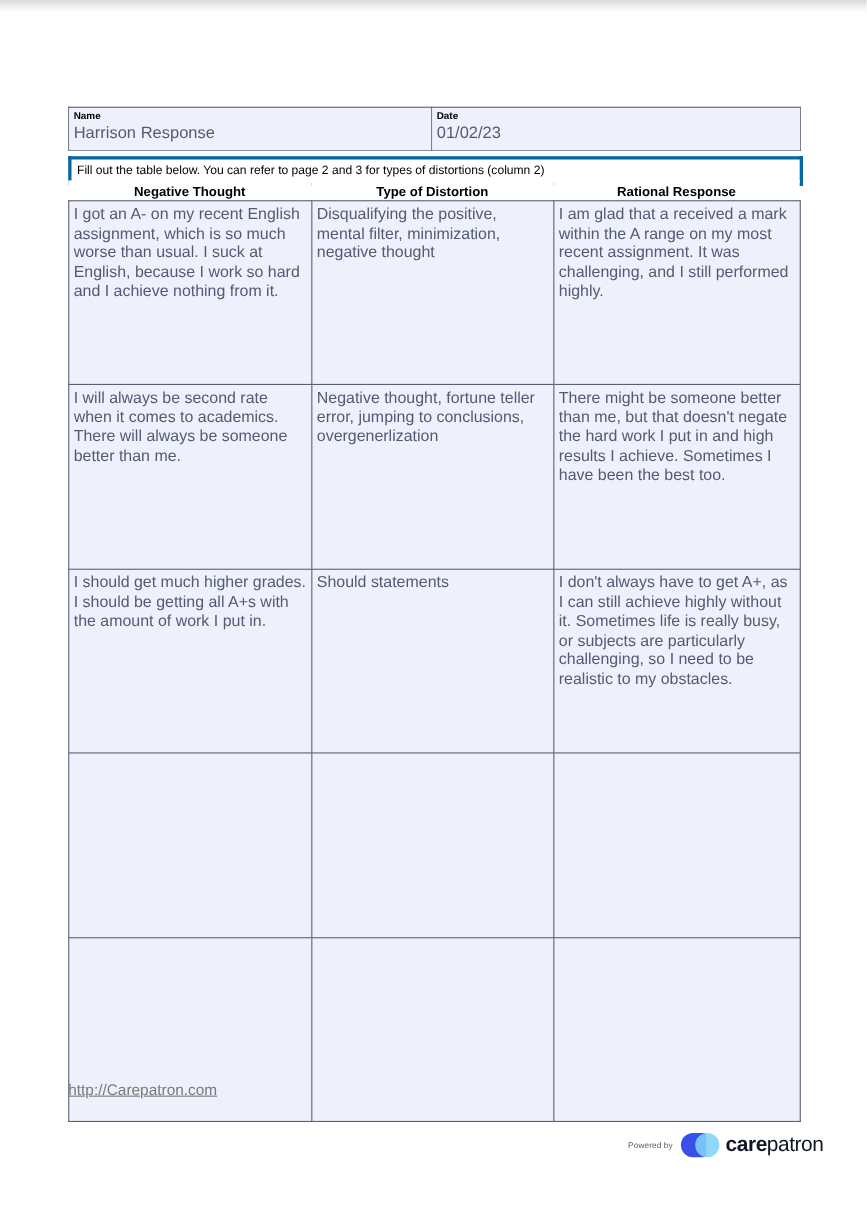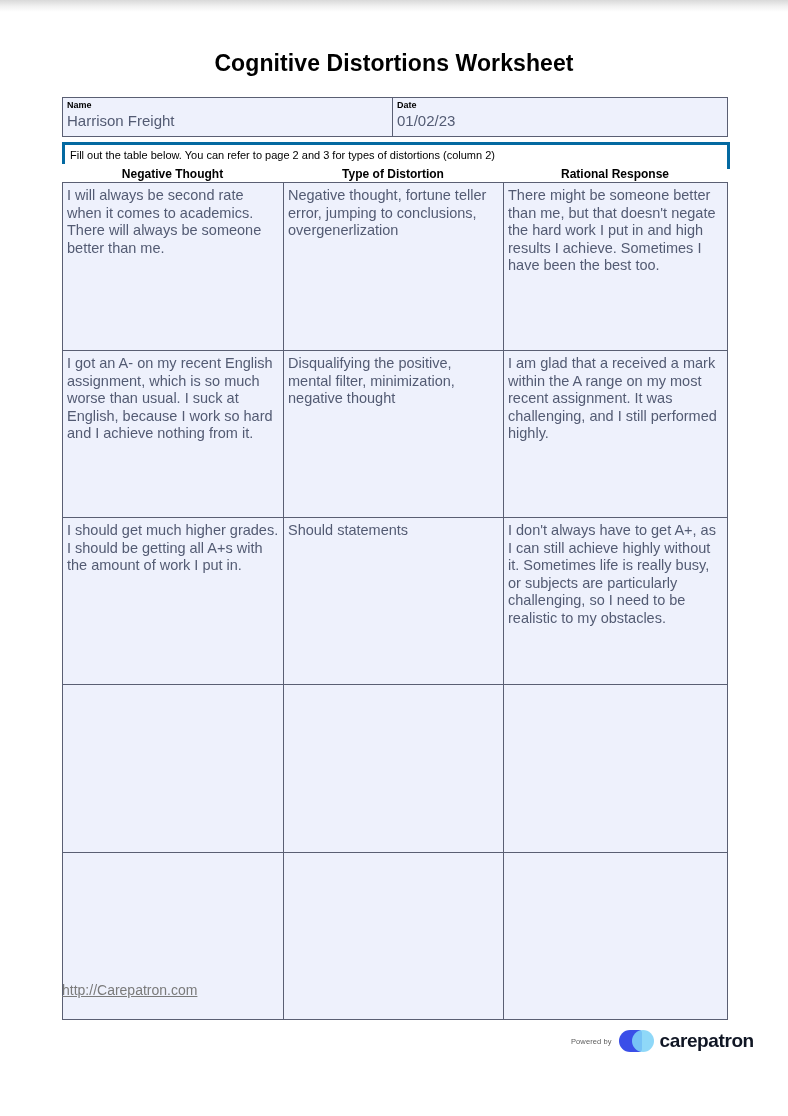--- a/index.html
+++ b/index.html
@@ -177,41 +177,40 @@
     border-radius: 50%;
     opacity: 0.88;
   }
   .logo-text {
     font-size: 19px;
     color: #101624;
     letter-spacing: -0.4px;
     white-space: nowrap;
   }
   .logo-text .b { font-weight: bold; }
-  .logo-text .r { font-weight: bold; }
+  .logo-text .r { font-weight: normal; }
 </style>
 </head>
 <body>
 
 <div id="page">
 
   <div class="viewer-edge"></div>
 
-  <div class="worksheet-title">Cognitive Distortions Worksheet</div>
 
   <table class="tbl" id="info-table">
     <colgroup>
         <col style="width:330px">
         <col style="width:335px">
       </colgroup>
     <tbody>
       <tr>
         <td>
           <span class="field-label">Name</span>
-          <span class="field-value">Harrison Freight</span>
+          <span class="field-value">Harrison Response</span>
         </td>
         <td>
           <span class="field-label">Date</span>
           <span class="field-value">01/02/23</span>
         </td>
       </tr>
     </tbody>
   </table>
 
   <table class="tbl" id="note-table">
@@ -242,40 +241,40 @@
     </tbody>
   </table>
 
   <table class="tbl" id="grid-table">
     <colgroup>
         <col style="width:221px">
         <col style="width:220px">
         <col style="width:224px">
       </colgroup>
     <tbody>
+      <tr style="height:167px">
+        <td>
+          <span class="cell-text">I got an A- on my recent English assignment, which is so much worse than usual. I suck at English, because I work so hard and I achieve nothing from it.</span>
+        </td>
+        <td>
+          <span class="cell-text">Disqualifying the positive, mental filter, minimization, negative thought</span>
+        </td>
+        <td>
+          <span class="cell-text">I am glad that a received a mark within the A range on my most recent assignment. It was challenging, and I still performed highly.</span>
+        </td>
+      </tr>
       <tr style="height:168px">
         <td>
           <span class="cell-text">I will always be second rate when it comes to academics. There will always be someone better than me.</span>
         </td>
         <td>
           <span class="cell-text">Negative thought, fortune teller error, jumping to conclusions, overgenerlization</span>
         </td>
         <td>
           <span class="cell-text">There might be someone better than me, but that doesn't negate the hard work I put in and high results I achieve. Sometimes I have been the best too.</span>
-        </td>
-      </tr>
-      <tr style="height:167px">
-        <td>
-          <span class="cell-text">I got an A- on my recent English assignment, which is so much worse than usual. I suck at English, because I work so hard and I achieve nothing from it.</span>
-        </td>
-        <td>
-          <span class="cell-text">Disqualifying the positive, mental filter, minimization, negative thought</span>
-        </td>
-        <td>
-          <span class="cell-text">I am glad that a received a mark within the A range on my most recent assignment. It was challenging, and I still performed highly.</span>
         </td>
       </tr>
       <tr style="height:167px">
         <td>
           <span class="cell-text">I should get much higher grades. I should be getting all A+s with the amount of work I put in.</span>
         </td>
         <td>
           <span class="cell-text">Should statements</span>
         </td>
         <td>

